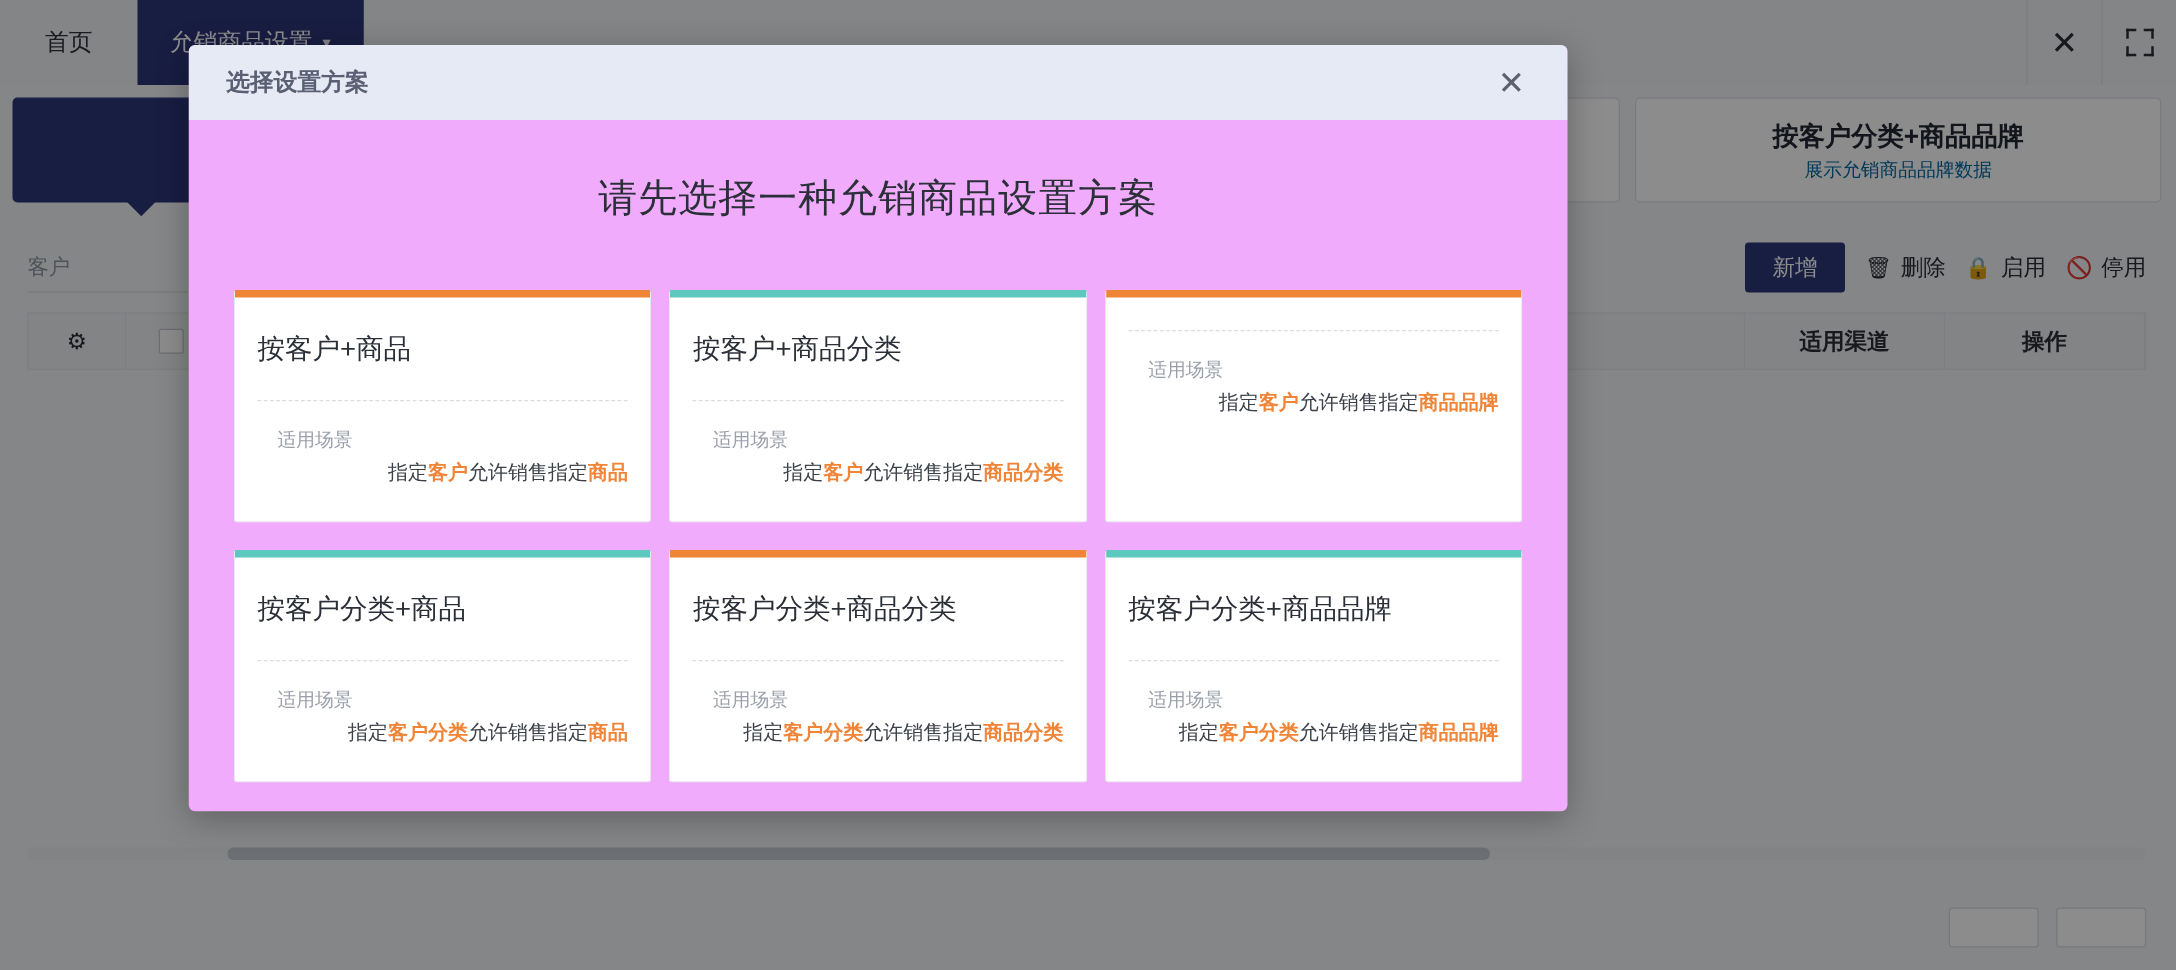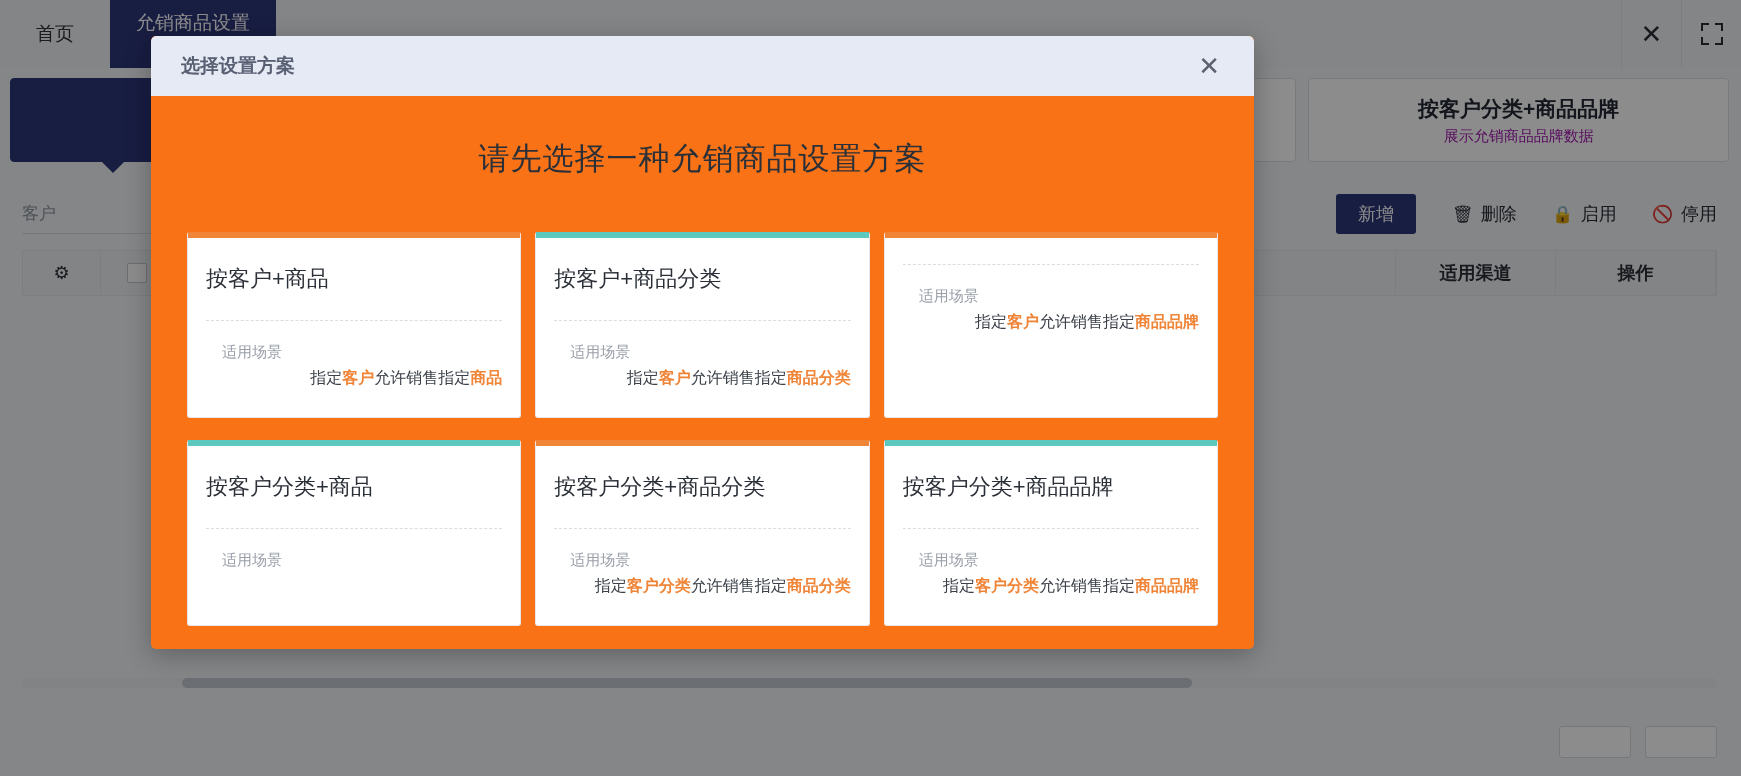--- a/index.html
+++ b/index.html
@@ -21,21 +21,21 @@
     position: absolute; top: 0; left: 0; right: 0; height: 68px;
     background: #f0f2f5;
     display: flex; align-items: stretch;
   }
   .tab-home {
     display: flex; align-items: center; justify-content: center;
     padding: 0 36px; font-size: 19px; color: #30333a;
   }
   .tab-active {
     display: flex; align-items: center; justify-content: center; gap: 8px;
-    padding: 0 26px; background: #2c3579; color: #ffffff; font-size: 19px; flex-direction: column;
+    padding: 0 26px; background: #2c3579; color: #ffffff; font-size: 19px;
   }
   .tab-caret { font-size: 13px; opacity: .9; }
   .top-right {
     position: absolute; right: 0; top: 0; height: 68px;
     display: flex; align-items: stretch;
   }
   .top-icon-btn {
     width: 60px; display: flex; align-items: center; justify-content: center;
     font-size: 26px; color: #2b2f36; background: #f0f2f5;
     border-left: 1px solid #e2e5ea;
@@ -57,38 +57,38 @@
   .scheme-pill {
     flex: 1 1 0; border: 1px solid #dcdfe6; border-radius: 4px;
     background: #ffffff; display: flex; flex-direction: column;
     align-items: center; justify-content: center; gap: 4px;
   }
   .scheme-pill.selected {
     background: #2c3579; border-color: #2c3579; color: #ffffff;
   }
   .scheme-pill .sp-title { font-size: 21px; font-weight: 600; color: #232733; }
   .scheme-pill.selected .sp-title { color: #ffffff; }
-  .scheme-pill .sp-sub { font-size: 15px; color: #a21caf; }
+  .scheme-pill .sp-sub { font-size: 15px; color: #0369a1; }
   .scheme-pill.selected .sp-sub { color: #d7daf0; }
   .scheme-caret {
     position: absolute; top: 160px; left: 100px; width: 0; height: 0;
     border-left: 13px solid transparent; border-right: 13px solid transparent;
     border-top: 13px solid #2c3579;
   }
 
   
   .filter-row {
     position: absolute; top: 186px; left: 22px; right: 24px; height: 56px;
     display: flex; align-items: center; justify-content: space-between;
   }
   .filter-field {
     width: 250px; border-bottom: 1px solid #d8dbe0; height: 40px;
     display: flex; align-items: center; font-size: 17px; color: #9096a1;
   }
-  .action-group { display: flex; gap: 36px; }
+  .action-group { display: flex; gap: 16px; }
   .btn-primary {
     background: #2c3579; color: #ffffff; font-size: 18px;
     padding: 8px 22px; border-radius: 3px;
   }
   .act { display: flex; align-items: center; gap: 7px; font-size: 18px; color: #2b2f36; }
   .act .ic { font-size: 17px; }
 
   
   .table-head {
     position: absolute; top: 250px; left: 22px; right: 24px; height: 46px;
@@ -128,21 +128,21 @@
   }
 
   
   .overlay {
     position: absolute; inset: 0; background: rgba(0,0,0,0.45);
   }
 
   
   .modal {
     position: absolute; left: 151px; top: 36px; width: 1103px; height: 613px;
-    background: #f97316; border-radius: 5px;
+    background: #f0abfc; border-radius: 5px;
     box-shadow: 0 6px 26px rgba(0,0,0,.28);
     display: flex; flex-direction: column; overflow: hidden;
   }
   .modal-head {
     height: 60px; background: #e6eaf4; border-radius: 5px 5px 0 0;
     display: flex; align-items: center; justify-content: space-between;
     padding: 0 28px 0 30px;
   }
   .modal-title { font-size: 19px; font-weight: 700; color: #596073; }
   .modal-close {
@@ -301,20 +301,21 @@
         <div class="card-divider"></div>
         <div class="card-sub">适用场景</div>
         <div class="card-desc"><span>指定</span><b>客户</b><span>允许销售指定</span><b>商品品牌</b></div>
       </div>
 
       <div class="scheme-card">
         <div class="card-accent" style="background: rgb(92, 200, 190);"></div>
         <div class="card-title">按客户分类+商品</div>
         <div class="card-divider"></div>
         <div class="card-sub">适用场景</div>
+        <div class="card-desc"><span>指定</span><b>客户分类</b><span>允许销售指定</span><b>商品</b></div>
       </div>
 
       <div class="scheme-card">
         <div class="card-accent" style="background: rgb(240, 132, 55);"></div>
         <div class="card-title">按客户分类+商品分类</div>
         <div class="card-divider"></div>
         <div class="card-sub">适用场景</div>
         <div class="card-desc"><span>指定</span><b>客户分类</b><span>允许销售指定</span><b>商品分类</b></div>
       </div>
 

